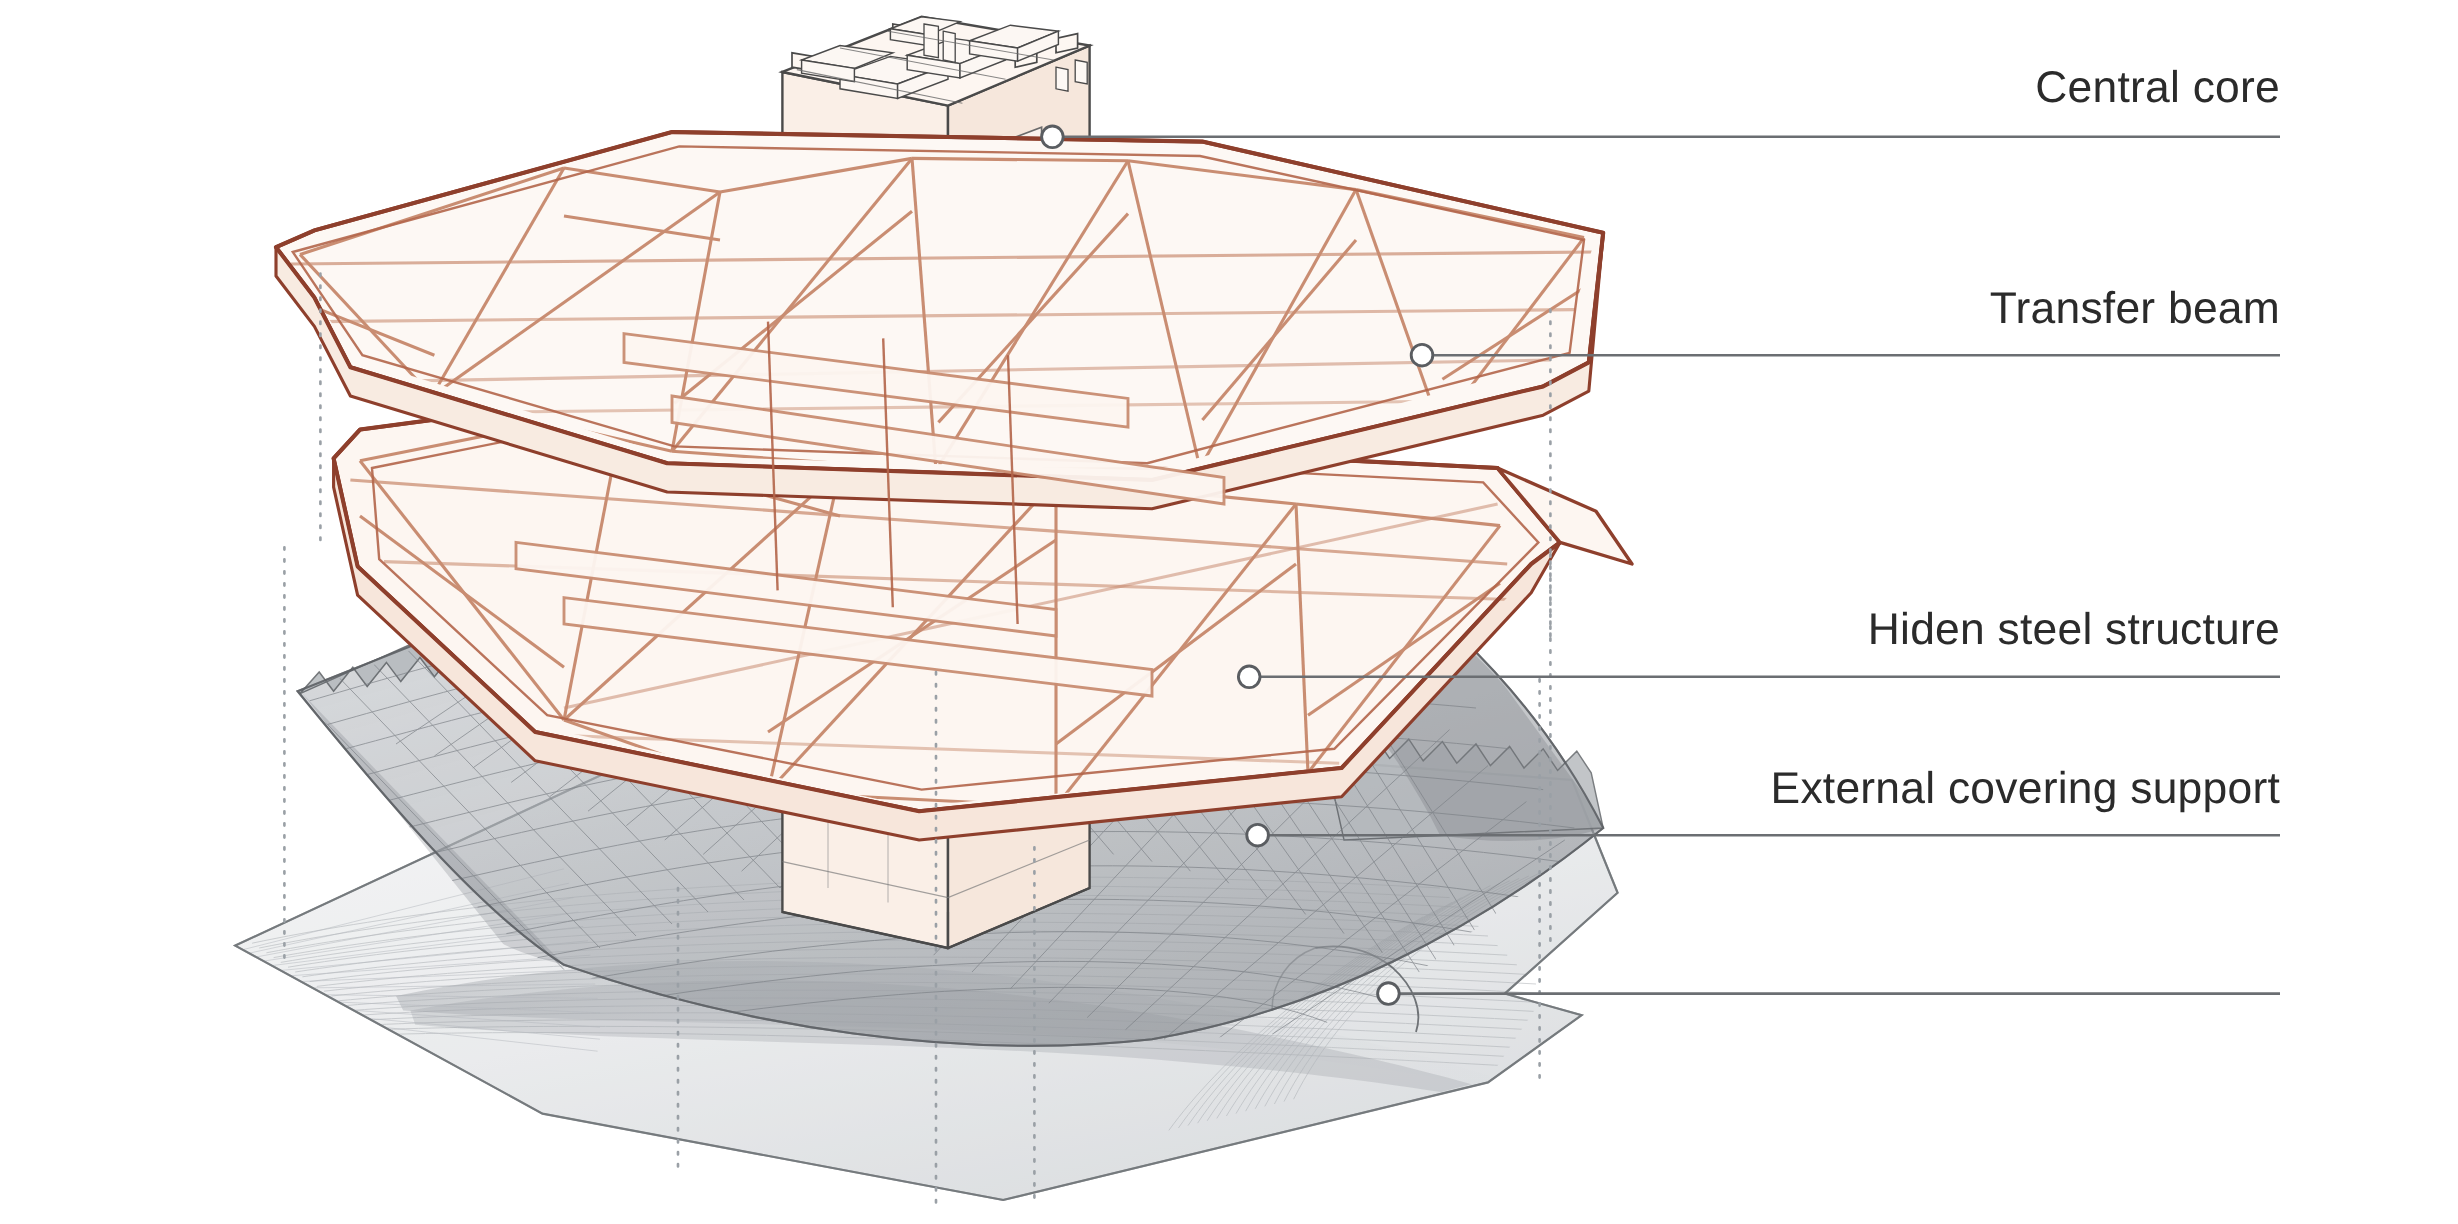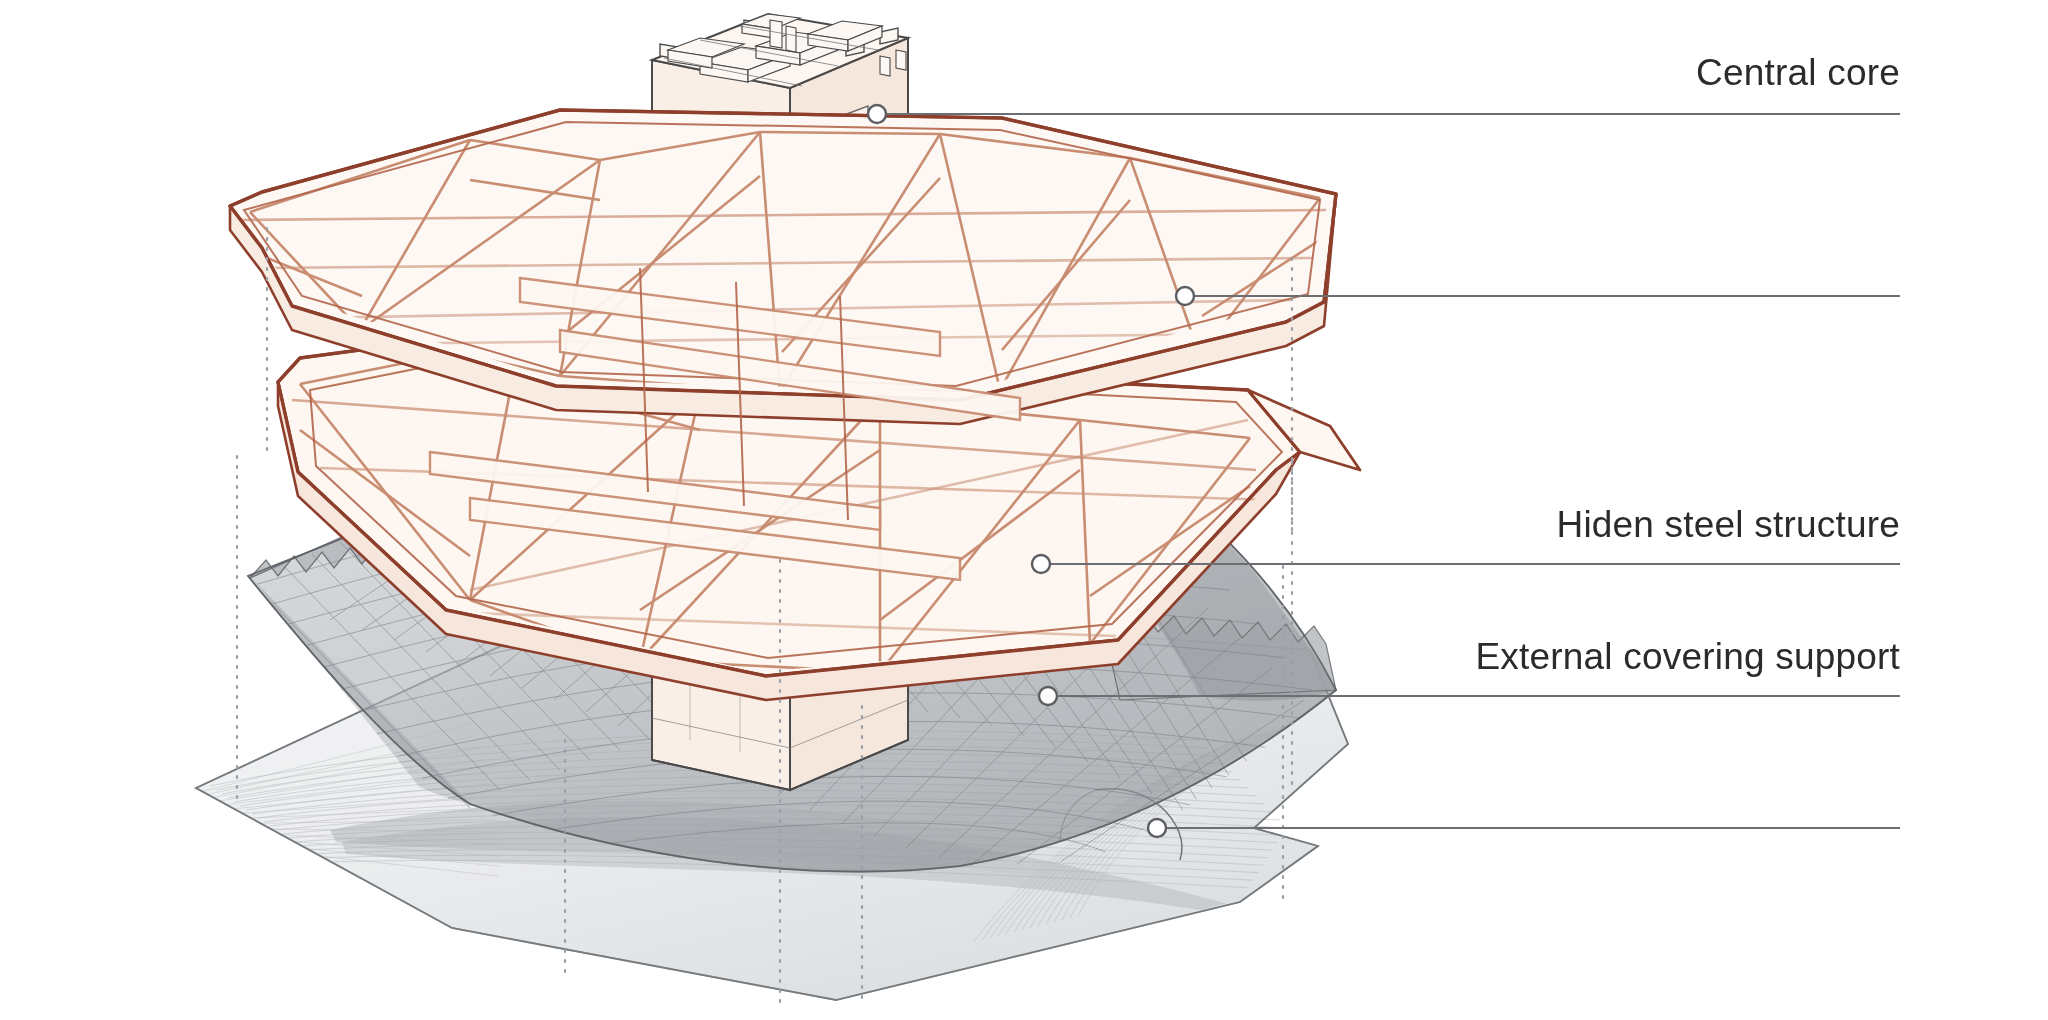--- a/index.html
+++ b/index.html
@@ -507,19 +507,20 @@
     </g>
 
     <g>
       <line x1="1157" y1="828" x2="1900" y2="828" stroke="#6b6e72" stroke-width="2.2"></line>
       <circle cx="1157" cy="828" r="9" fill="#ffffff" stroke="#5a5d61" stroke-width="2.4"></circle>
     </g>
   </svg>
 
   <div class="callout-label" style="right:148px;top:54px;">Central core</div>
 
+  <div class="callout-label" style="right:148px;top:238px;">Transfer beam</div>
 
   <div class="callout-label" style="right:148px;top:638px;">External covering support</div>
 
   <div class="callout-label" style="right:148px;top:506px;">Hiden steel structure</div>
 
 
 </div>
 
 </body></html>

